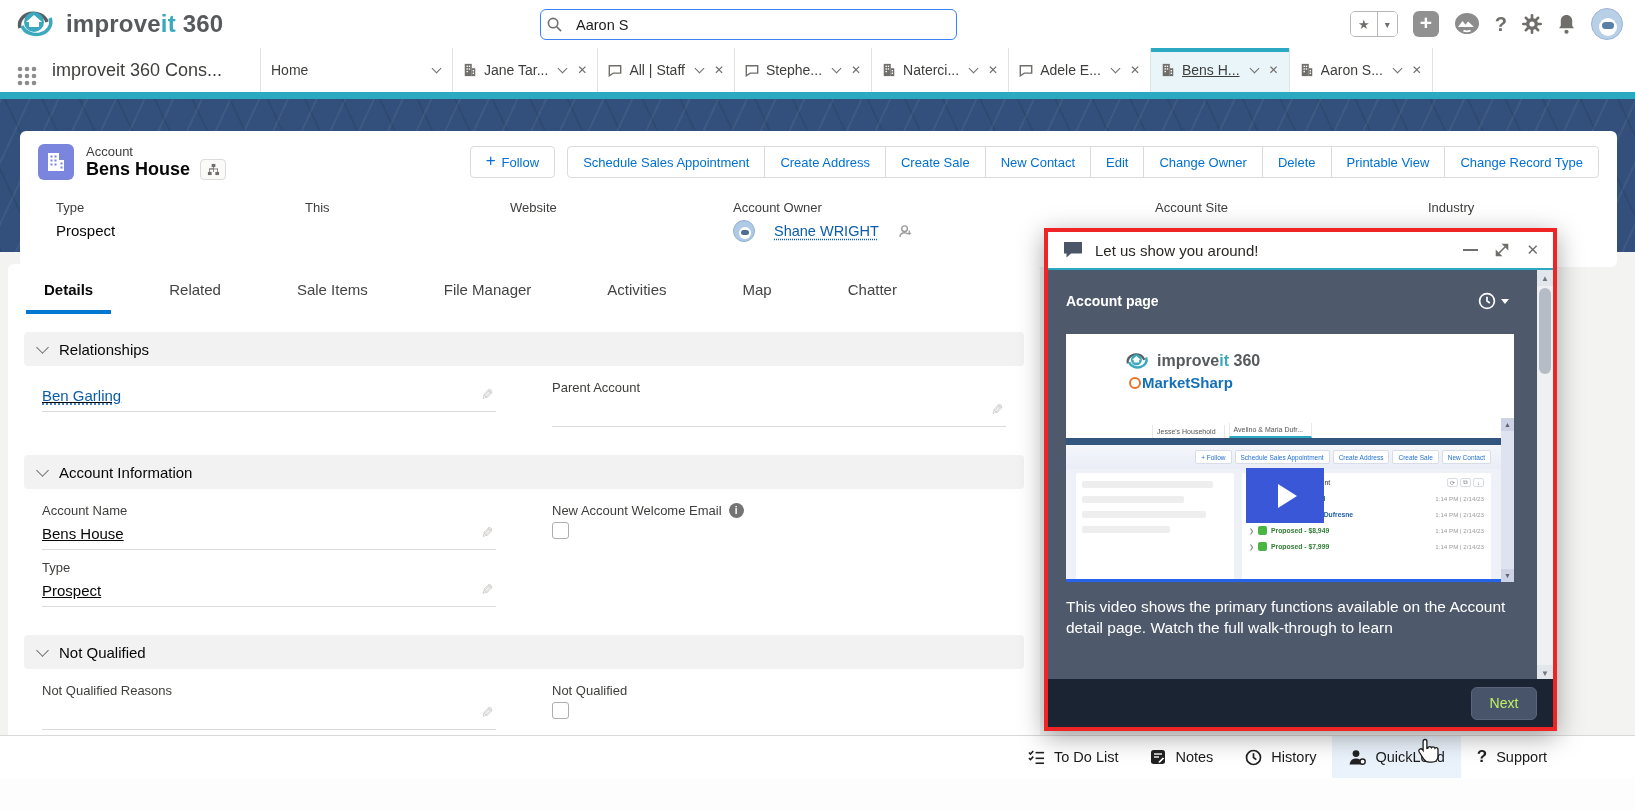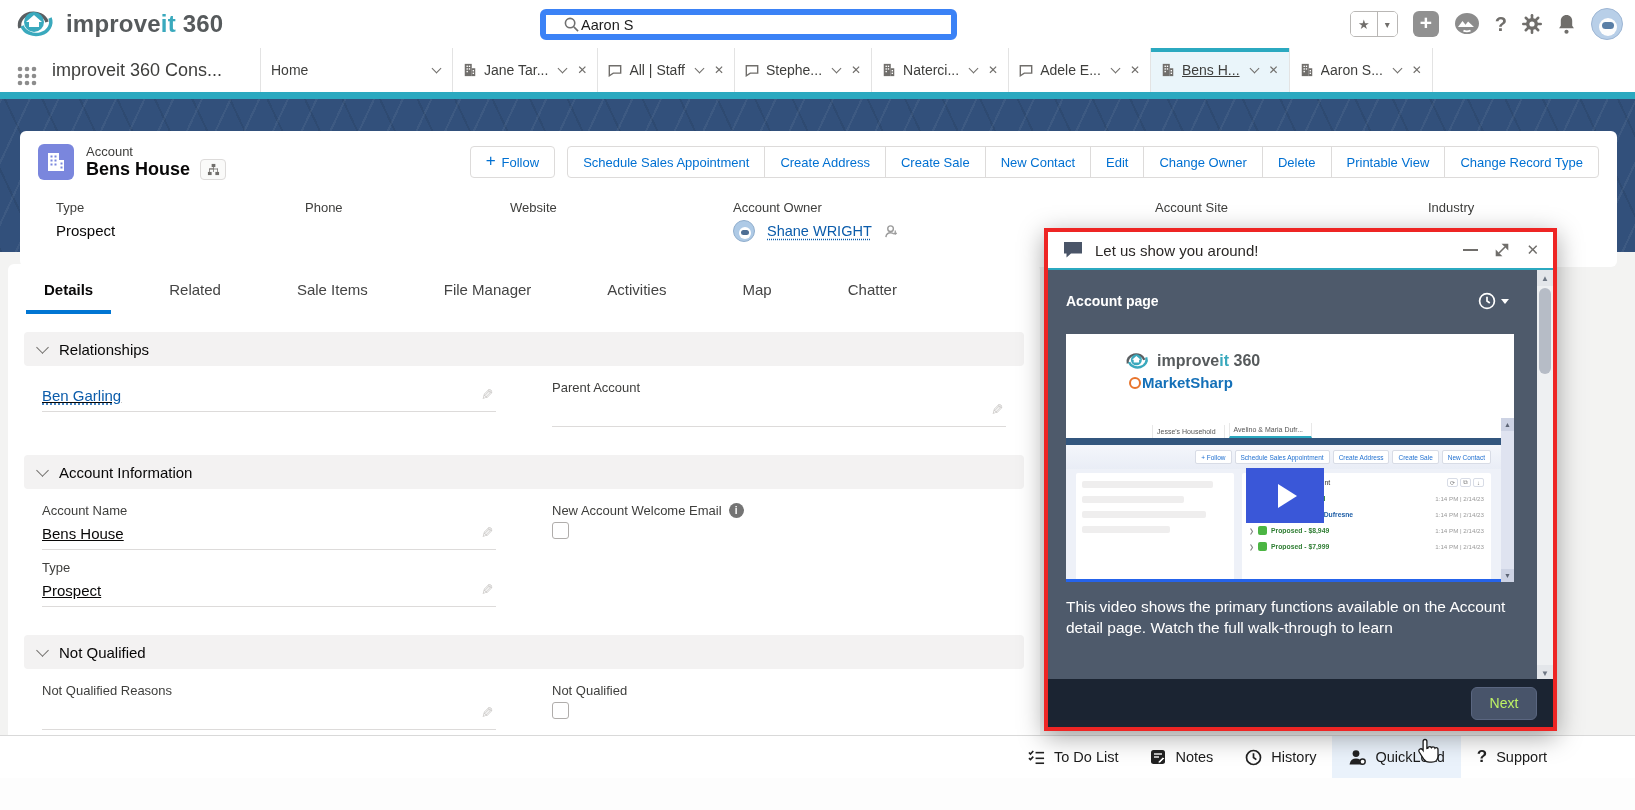--- a/index.html
+++ b/index.html
@@ -4,21 +4,21 @@
 <style>
   html,body{margin:0;padding:0;background:#e9e9e9;}
   *{box-sizing:border-box;font-family:"Liberation Sans",sans-serif;}
   .screen{position:relative;width:1635px;height:810px;background:#fff;overflow:hidden;}
 
   
   .topbar{position:absolute;left:0;top:0;width:100%;height:48px;background:#fff;z-index:30;}
   .logo{position:absolute;left:14px;top:6px;display:flex;align-items:center;gap:10px;}
   .logo-text{font-size:24px;font-weight:600;color:#565a5c;letter-spacing:.2px;}
   .logo-text .it{color:#3aa9bd;}
-  .searchbox{position:absolute;left:540px;top:9px;width:417px;height:31px;border:6px solid #3b82f6;border-radius:6px;background:#fff;display:flex;align-items:center;padding:0 18px;gap:0;}
+  .searchbox{position:absolute;left:540px;top:9px;width:417px;height:31px;border:1px solid #3b82f6;border-radius:6px;background:#fff;display:flex;align-items:center;padding:0 6px;gap:12px;}
   .searchbox input{border:none;outline:none;font-size:14.5px;color:#1b1b1b;flex:1;background:transparent;}
   .top-icons{position:absolute;right:12px;top:0;height:48px;display:flex;align-items:center;gap:15px;color:#706e6b;}
   .fav-group{display:flex;border:1px solid #b9b7b5;border-radius:5px;overflow:hidden;height:26px;}
   .fav-cell{width:26px;display:flex;align-items:center;justify-content:center;font-size:13px;color:#706e6b;background:#fff;}
   .fav-cell + .fav-cell{border-left:1px solid #b9b7b5;width:20px;font-size:10px;}
   .plus-sq{width:26px;height:26px;border-radius:6px;background:#919191;color:#fff;font-size:21px;line-height:24px;text-align:center;font-weight:700;}
   .qmark{font-size:20px;font-weight:700;color:#706e6b;}
   .avatar{width:32px;height:32px;border-radius:50%;background:#b8cfe8;position:relative;overflow:hidden;border:1px solid #9db6d4;}
   .avatar:before{content:"";position:absolute;left:7px;top:9px;width:18px;height:18px;border-radius:50%;background:#fdfdfd;}
   .avatar:after{content:"";position:absolute;left:10px;top:13px;width:12px;height:7px;border-radius:5px;background:#5a7fa6;}
@@ -57,21 +57,21 @@
   .btn-follow .plus{font-size:17px;font-weight:400;margin-top:-2px;}
   .btngroup{display:flex;}
   .btngroup .btn{border-radius:0;margin-left:-1px;}
   .btngroup .btn:first-child{border-radius:4px 0 0 4px;margin-left:0;}
   .btngroup .btn:last-child{border-radius:0 4px 4px 0;}
   .rc-fields{display:flex;margin-top:20px;padding-left:18px;}
   .rc-field{flex:0 0 auto;}
   .rc-field .flabel{font-size:13px;color:#3e3e3c;}
   .rc-field .fvalue{font-size:15px;color:#080707;margin-top:7px;min-height:18px;}
   .w1{width:249px}.w2{width:205px}.w3{width:223px}.w4{width:422px}.w5{width:273px}
-  .owner-row{display:flex;align-items:center;gap:12px;margin-top:5px;}
+  .owner-row{display:flex;align-items:center;gap:19px;margin-top:5px;}
   .mini-avatar{width:22px;height:22px;border-radius:50%;background:#aecae6;position:relative;overflow:hidden;flex:0 0 auto;border:1px solid #90aecd;}
   .mini-avatar:before{content:"";position:absolute;left:5px;top:6px;width:12px;height:12px;border-radius:50%;background:#fff;}
   .mini-avatar:after{content:"";position:absolute;left:7px;top:9px;width:8px;height:5px;border-radius:4px;background:#4d6e94;}
   .link{color:#0b5cab;text-decoration:underline;text-decoration-style:dotted;text-underline-offset:3px;cursor:pointer;}
 
   
   .detail-card{position:absolute;left:8px;top:264px;width:1032px;height:471px;background:#fff;border-radius:6px 6px 0 0;z-index:5;overflow:hidden;}
   .dtabs{display:flex;align-items:flex-end;height:50px;padding-left:30px;gap:64px;}
   .dtab{font-size:15px;color:#444;padding:0 6px 16px 6px;position:relative;cursor:pointer;white-space:nowrap;}
   .dtab.active{font-weight:700;color:#080707;}
@@ -407,21 +407,21 @@
           <button class="btn">Change Record Type</button>
         </div>
       </div>
     </div>
     <div class="rc-fields">
       <div class="rc-field w1">
         <div class="flabel">Type</div>
         <div class="fvalue">Prospect</div>
       </div>
       <div class="rc-field w2">
-        <div class="flabel">Phone</div>
+        <div class="flabel">This</div>
         <div class="fvalue"></div>
       </div>
       <div class="rc-field w3">
         <div class="flabel">Website</div>
         <div class="fvalue"></div>
       </div>
       <div class="rc-field w4">
         <div class="flabel">Account Owner</div>
         <div class="owner-row">
           <span class="mini-avatar"></span>

